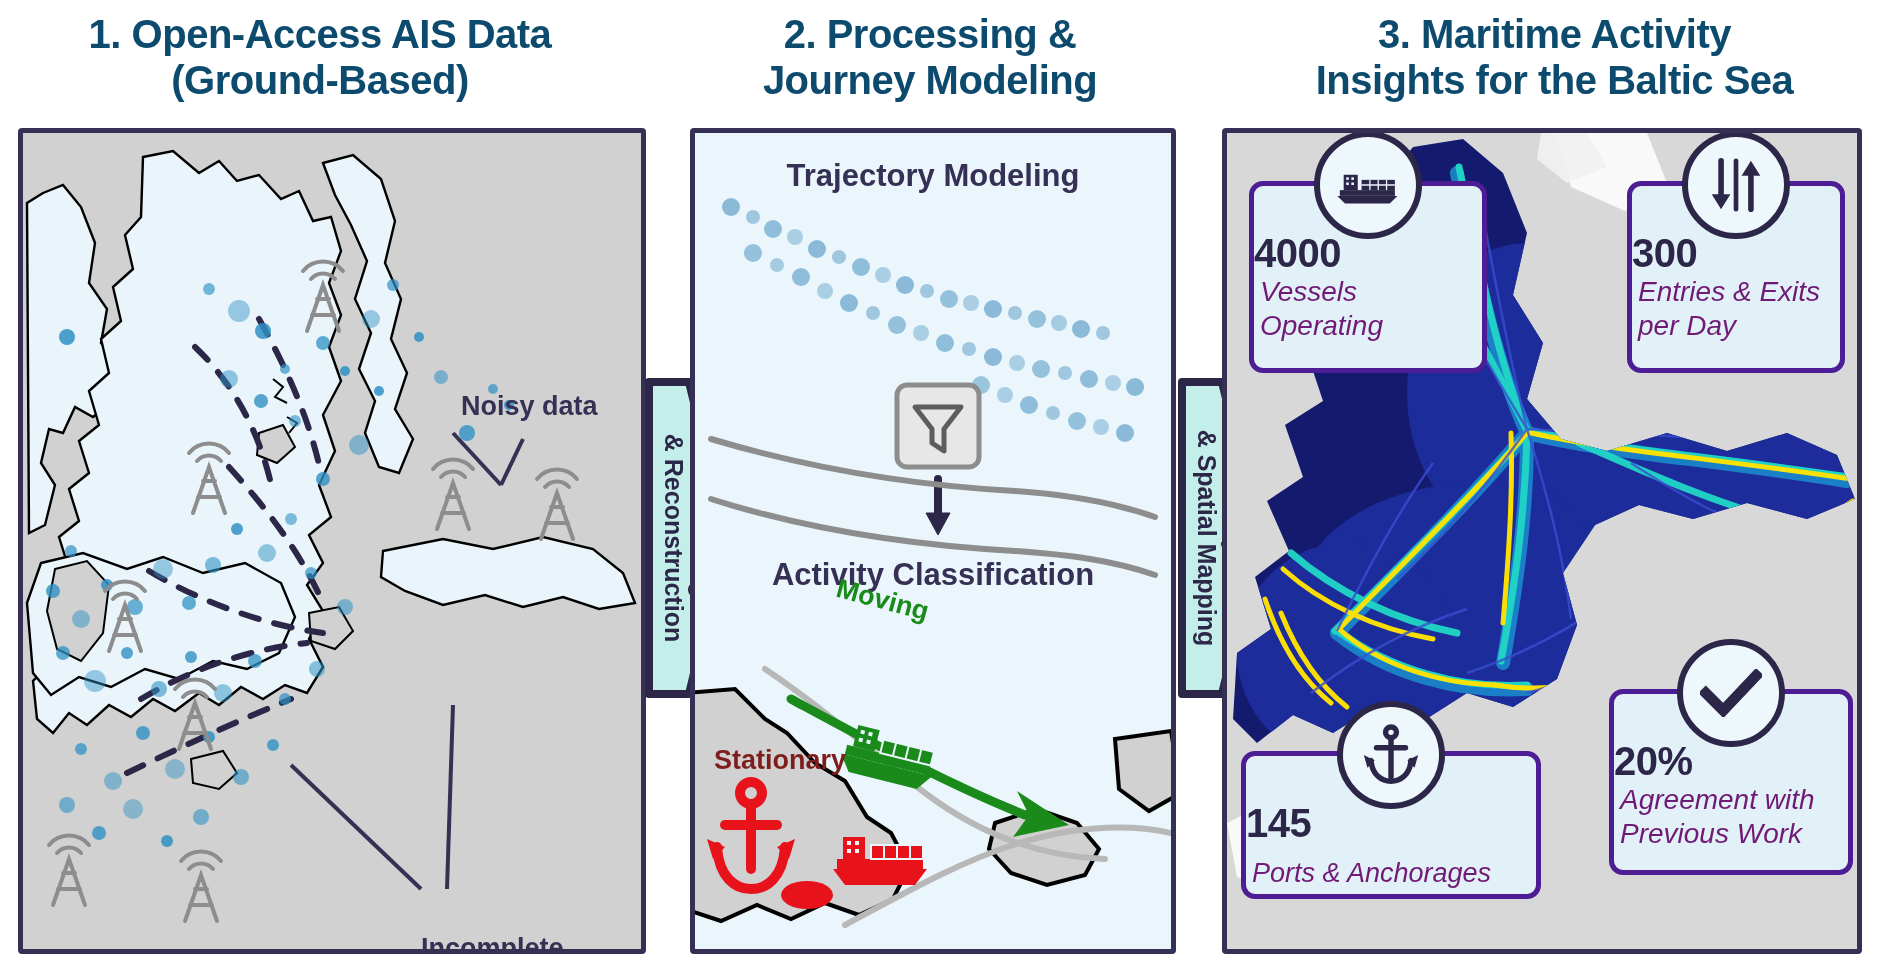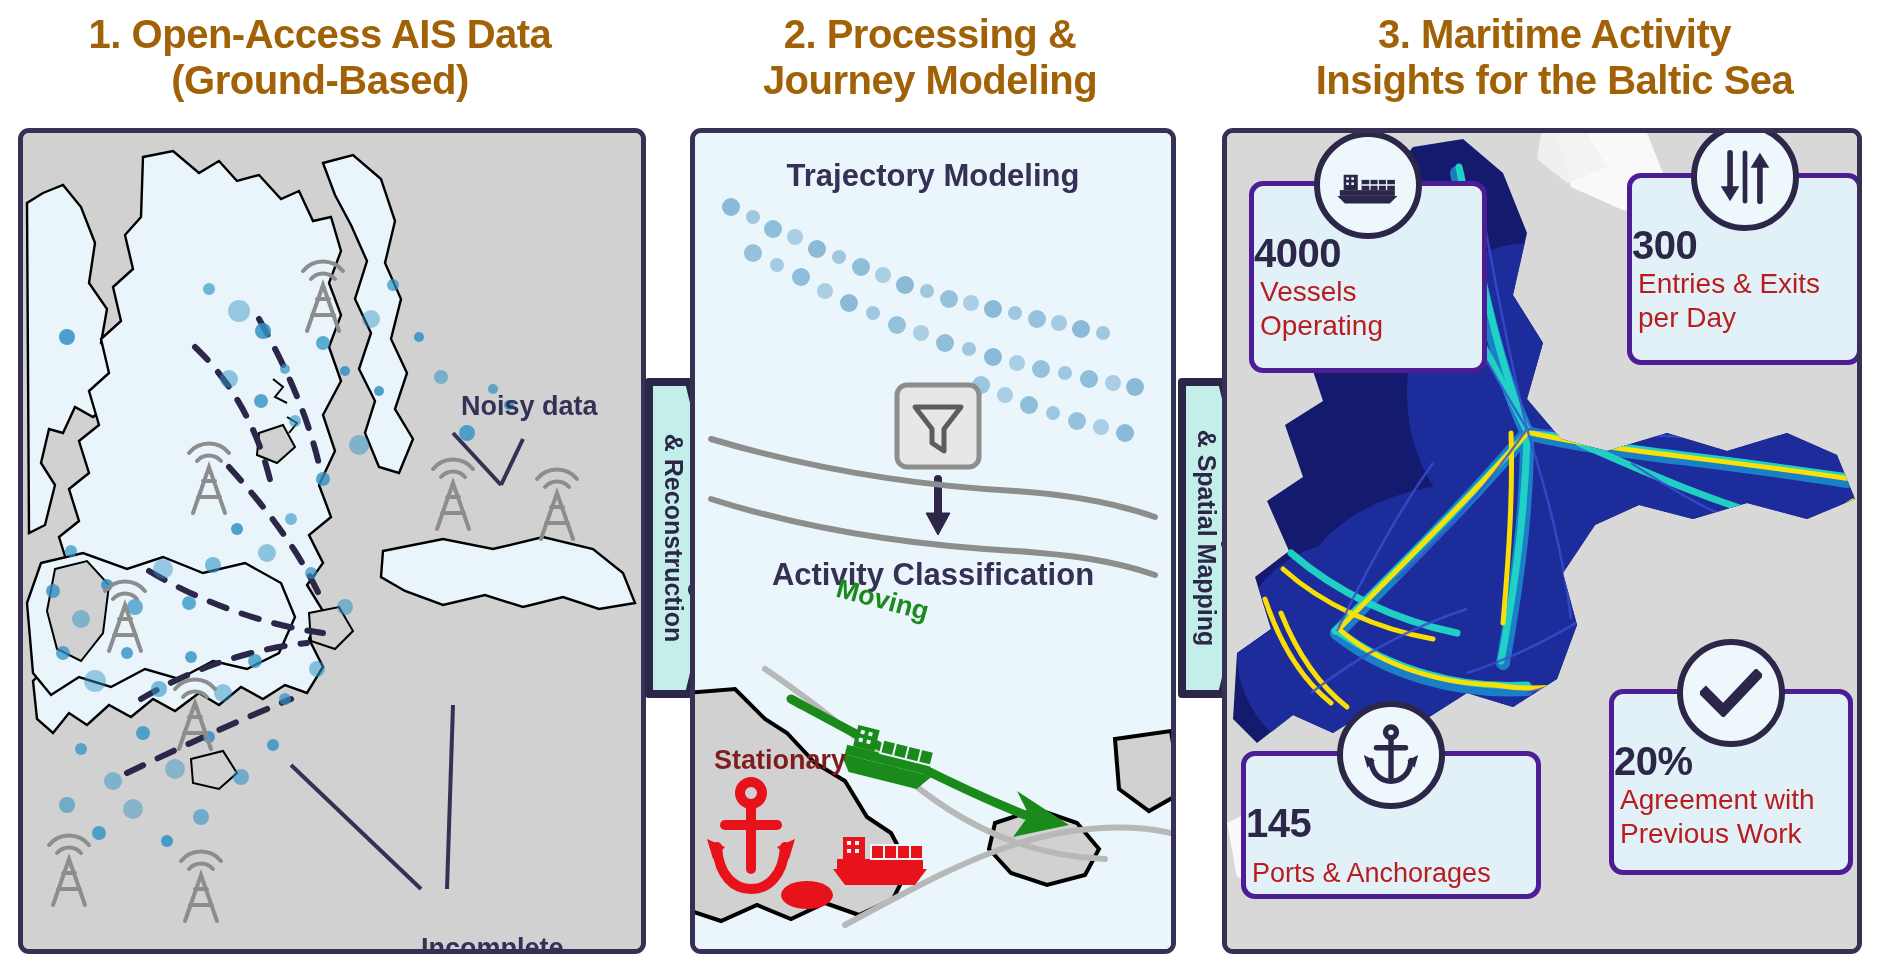--- a/index.html
+++ b/index.html
@@ -14,36 +14,36 @@
     width: 1879px;
     height: 976px;
     background: #ffffff;
     overflow: hidden;
   }
 
   
   .panel-title {
     position: absolute;
     text-align: center;
-    color: #a16207;
+    color: #0c4a6e;
     font-weight: bold;
     font-size: 40px;
     line-height: 1.14;
     letter-spacing: -0.5px;
     white-space: pre-line;
   }
   #title-1 { left: 10px;   top: 12px;  width: 620px; }
   #title-2 { left: 660px;  top: 12px;  width: 540px; }
   #title-3 { left: 1230px; top: 12px;  width: 649px; }
 
   
   .panel {
     position: absolute;
     border: 5px solid #363055;
-    border-radius: 11px;
+    border-radius: 4px;
     overflow: hidden;
   }
   #panel-1 { left: 18px;   top: 128px; width: 628px; height: 826px; background: #d1d1d1; }
   #panel-2 { left: 690px;  top: 128px; width: 486px; height: 826px; background: #eaf6fb; }
   #panel-3 { left: 1222px; top: 128px; width: 640px; height: 826px; background: #c9c9c9; }
 
   .panel-svg { position: absolute; left: 0; top: 0; width: 100%; height: 100%; display: block; }
 
   
   .map-note {
@@ -122,45 +122,46 @@
     z-index: 3;
   }
   .stat-value {
     color: #2c2748;
     font-size: 40px;
     font-weight: bold;
     line-height: 1.08;
     letter-spacing: -0.5px;
   }
   .stat-label {
-    color: #b91c1c;
+    color: #701a75;
     font-size: 28px;
     line-height: 1.22;
     white-space: pre-line;
     padding: 0 6px;
+    font-style: italic;
   }
   .stat-icon {
     position: absolute;
     left: 50%;
     transform: translateX(-50%);
     top: -55px;
     width: 108px;
     height: 108px;
     border-radius: 50%;
     background: #eef7fc;
     border: 6px solid #2c2748;
     display: flex;
     align-items: center;
     justify-content: center;
     z-index: 4;
   }
   .stat-icon svg { display: block; }
 
   #card-vessels { left: 22px;  top: 48px;  width: 238px; height: 192px; }
-  #card-entries { left: 400px; top: 40px;  width: 235px; height: 192px; }
+  #card-entries { left: 400px; top: 48px;  width: 218px; height: 192px; }
   #card-ports   { left: 14px;  top: 618px; width: 300px; height: 148px; }
   #card-agree   { left: 382px; top: 556px; width: 244px; height: 186px; }
 
   #card-ports .stat-label { font-size: 27px; margin-top: 12px; }
 </style>
 </head>
 <body>
 
 <div id="root">
 

